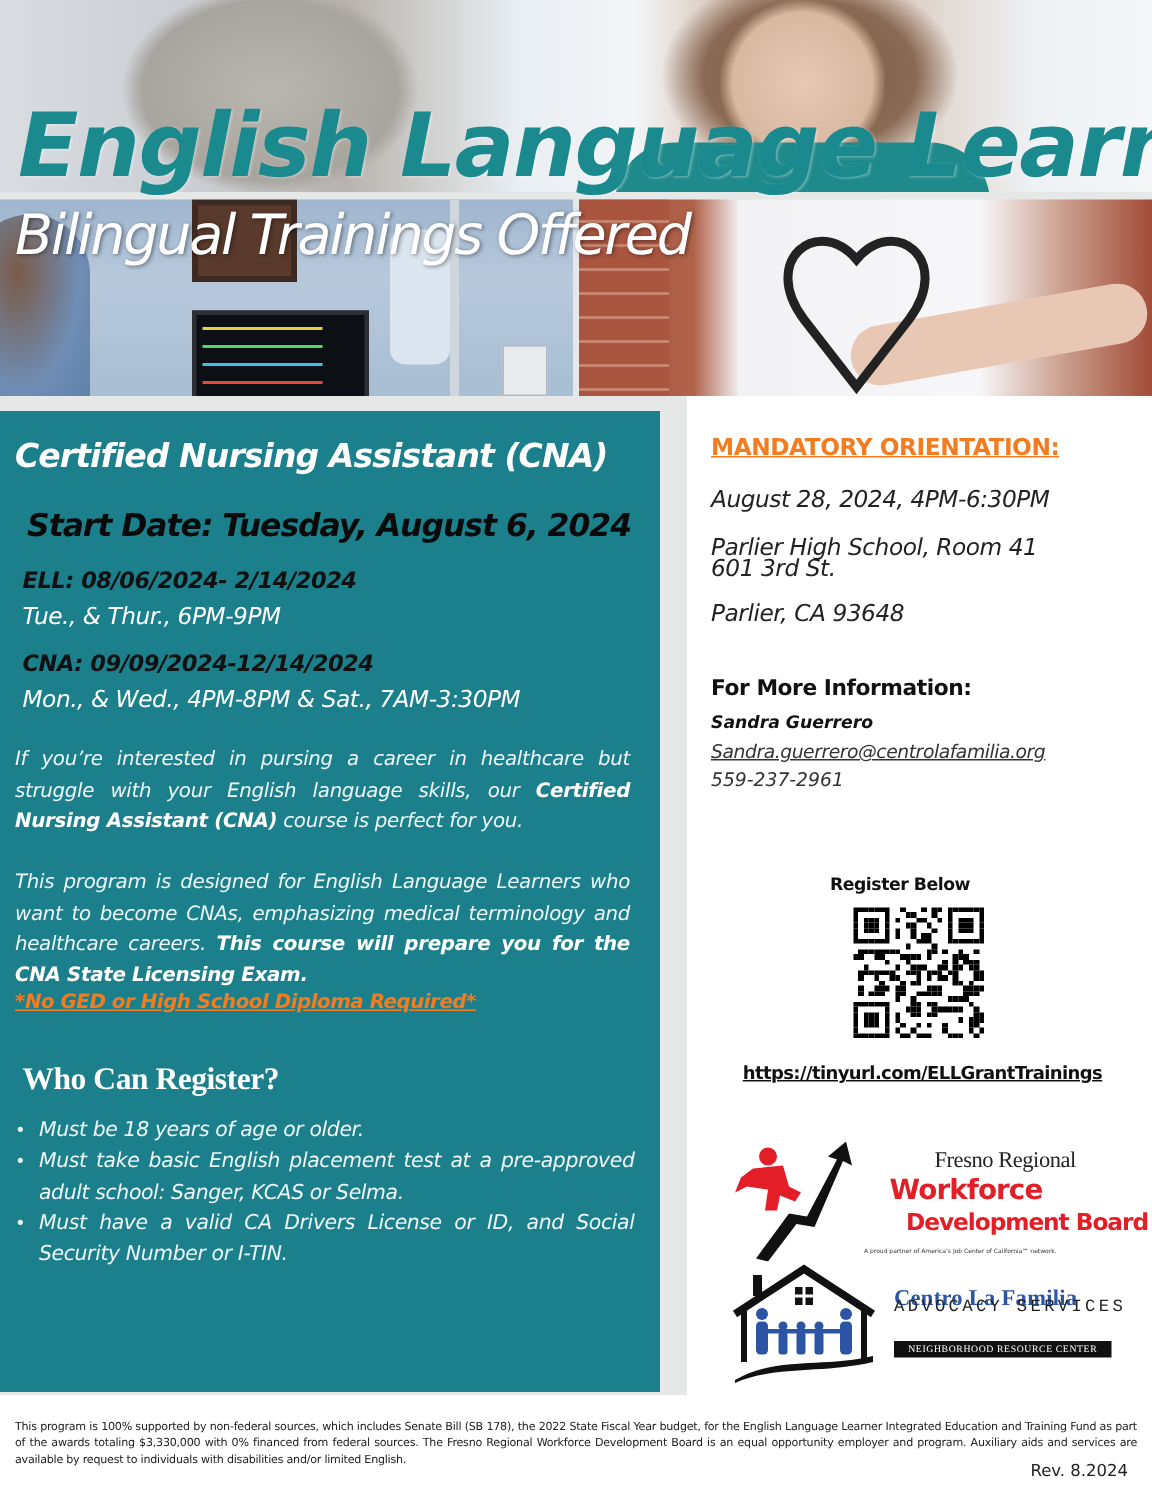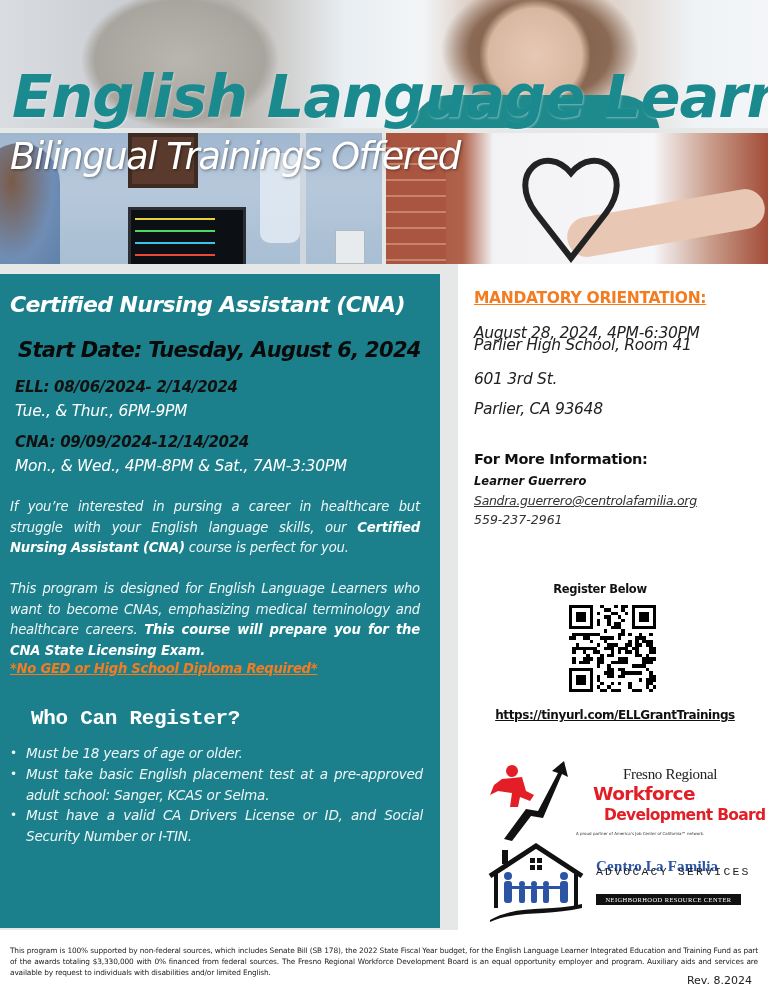--- a/index.html
+++ b/index.html
@@ -47,21 +47,21 @@
   .sched { position: absolute; left: 15px; font-family: "DejaVu Sans", sans-serif; font-style: italic; color: #111; white-space: nowrap; letter-spacing: -0.3px; }
   .sched.bold { font-weight: bold; font-size: 15px; }
   .sched.reg { font-weight: normal; font-size: 15.5px; color: #ffffff; }
 
   .para { position: absolute; left: 10px; width: 410px; font-family: "DejaVu Sans", sans-serif; font-style: italic; font-size: 13.2px; line-height: 20.5px;
     color: #eef6f7; text-align: justify; letter-spacing: -0.2px; }
   .para b { font-weight: bold; color: #ffffff; }
   .no-ged { position: absolute; left: 10px; top: 387px; font-family: "DejaVu Sans", sans-serif; font-style: italic; font-weight: bold; font-size: 13.2px; color: #f47c20;
     text-decoration: underline; letter-spacing: -0.3px; white-space: nowrap; }
 
-  .who-title { position: absolute; left: 31px; top: 433px; font-family: Liberation Mono, monospace; font-weight: bold; font-size: 21px; color: #fff; letter-spacing: -0.3px; white-space: nowrap; }
+  .who-title { position: absolute; left: 15px; top: 433px; font-family: Liberation Serif, serif; font-weight: bold; font-size: 21px; color: #fff; letter-spacing: -0.3px; white-space: nowrap; }
   .who-list { position: absolute; left: 8px; top: 469px; width: 415px; list-style: none; font-family: "DejaVu Sans", sans-serif; font-style: italic; font-size: 13.6px; line-height: 20.8px; color: #eef6f7; }
   .who-list li { position: relative; padding-left: 18px; text-align: justify; letter-spacing: -0.25px; }
   .who-list li::before { content: "•"; position: absolute; left: 2px; top: 0; font-style: normal; font-size: 12px; color: #eef6f7; }
 
   
   .right { position: absolute; left: 458px; top: 264px; width: 310px; height: 666px; background: #ffffff; }
   .orient-title { position: absolute; left: 16px; top: 25px; font-family: "DejaVu Sans", sans-serif; font-weight: bold; font-size: 15.5px; color: #f47c20; text-decoration: underline; letter-spacing: -0.3px; white-space: nowrap; }
   .orient-line { position: absolute; left: 16px; font-family: "DejaVu Sans", sans-serif; font-style: italic; font-size: 15.5px; color: #222; white-space: nowrap; letter-spacing: -0.3px; }
   .info-title { position: absolute; left: 16px; top: 187px; font-family: "DejaVu Sans", sans-serif; font-weight: bold; font-size: 14.5px; color: #111; letter-spacing: -0.3px; white-space: nowrap; }
   .info-name { position: absolute; left: 16px; top: 210px; font-family: "DejaVu Sans", sans-serif; font-weight: bold; font-style: italic; font-size: 11.5px; color: #111; white-space: nowrap; }
@@ -147,26 +147,26 @@
   <ul class="who-list">
     <li>Must be 18 years of age or older.</li>
     <li>Must take basic English placement test at a pre-approved adult school: Sanger, KCAS or Selma.</li>
     <li>Must have a valid CA Drivers License or ID, and Social Security Number or I-TIN.</li>
   </ul>
 </div>
 
 <div class="right">
   <div class="orient-title">MANDATORY ORIENTATION:</div>
   <div class="orient-line" style="top:60px;">August 28, 2024, 4PM-6:30PM</div>
-  <div class="orient-line" style="top:72px;text-align:center;">Parlier High School, Room 41</div>
+  <div class="orient-line" style="top:92px;text-align:center;">Parlier High School, Room 41</div>
   <div class="orient-line" style="top:106px;">601 3rd St.</div>
   <div class="orient-line" style="top:136px;">Parlier, CA 93648</div>
 
   <div class="info-title">For More Information:</div>
-  <div class="info-name">Learner Guerrero</div>
+  <div class="info-name">Sandra Guerrero</div>
   <a class="info-email">Sandra.guerrero@centrolafamilia.org</a>
   <div class="info-phone">559-237-2961</div>
 
   <div class="register-title">Register Below</div>
   <div class="qr">
     <div class="qr-grid" id="qr-grid">
         <span class="on"></span>
         <span class="on"></span>
         <span class="on"></span>
         <span class="on"></span>

